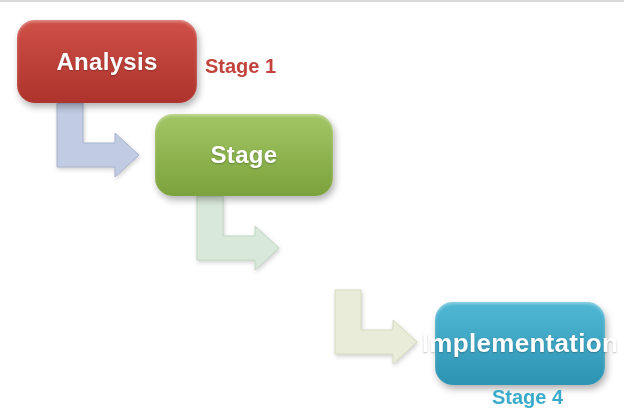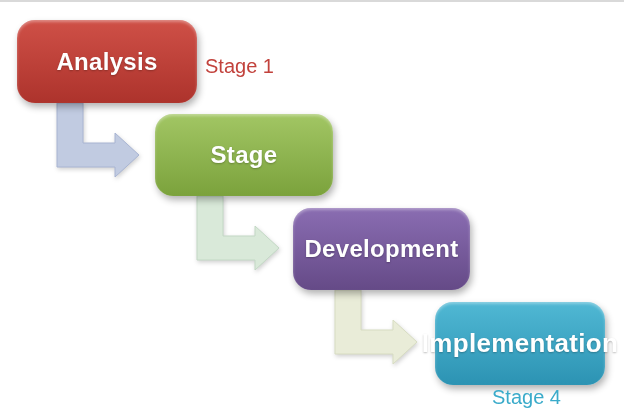--- a/index.html
+++ b/index.html
@@ -36,21 +36,21 @@
     text-shadow: 0 1px 2px rgba(0,0,0,0.25);
     white-space: nowrap;
   }
   .s1 { left: 17px;  top: 20px;  width: 180px; height: 83px; }
   .s2 { left: 155px; top: 114px; width: 178px; height: 82px; }
   .s3 { left: 293px; top: 208px; width: 177px; height: 82px; }
   .s4 { left: 435px; top: 302px; width: 170px; height: 83px; }
   .s4 .block-label { font-size: 26px; }
   .stage-label {
     position: absolute;
-    font-weight: normal;
+    font-weight: bold;
     font-size: 20px;
     white-space: nowrap;
   }
   .st1 { left: 205px; top: 55px; }
   .st2 { left: 346px; top: 149px; }
   .st3 { left: 482px; top: 246px; }
   .st4 { left: 492px; top: 386px; }
   .elbow-arrow {
     position: absolute;
     filter: drop-shadow(1px 2px 2px rgba(0,0,0,0.18));
@@ -83,23 +83,20 @@
   <svg class="elbow-arrow a3" width="86" height="78" viewBox="0 0 86 78">
     <polygon points="1,1 27,1 27,41 59,41 59,31 83,53 59,75 59,65 1,65" fill="#e9ecd8"></polygon>
   </svg>
 
   <div class="stage-block s1" style="background: linear-gradient(rgb(207, 80, 71), rgb(173, 51, 44));">
     <span class="block-label">Analysis</span>
   </div>
   <div class="stage-block s2" style="background: linear-gradient(rgb(162, 198, 100), rgb(123, 162, 60));">
     <span class="block-label">Stage</span>
   </div>
-  <div class="stage-block s3" style="background: linear-gradient(rgb(138, 109, 178), rgb(101, 74, 135));">
-    <span class="block-label">Development</span>
-  </div>
   <div class="stage-block s4" style="background: linear-gradient(rgb(80, 184, 212), rgb(44, 147, 179));">
     <span class="block-label">Implementation</span>
   </div>
 
   <div class="stage-label st1" style="color: rgb(194, 66, 60);">Stage 1</div>
   <div class="stage-label st4" style="color: rgb(58, 171, 202);">Stage 4</div>
 
 </div>
 
 </body></html>

